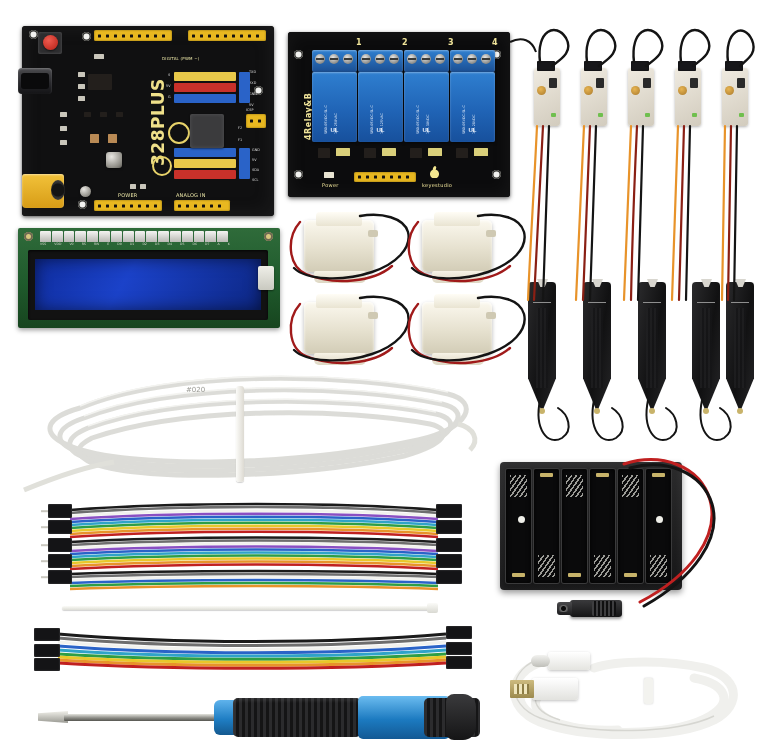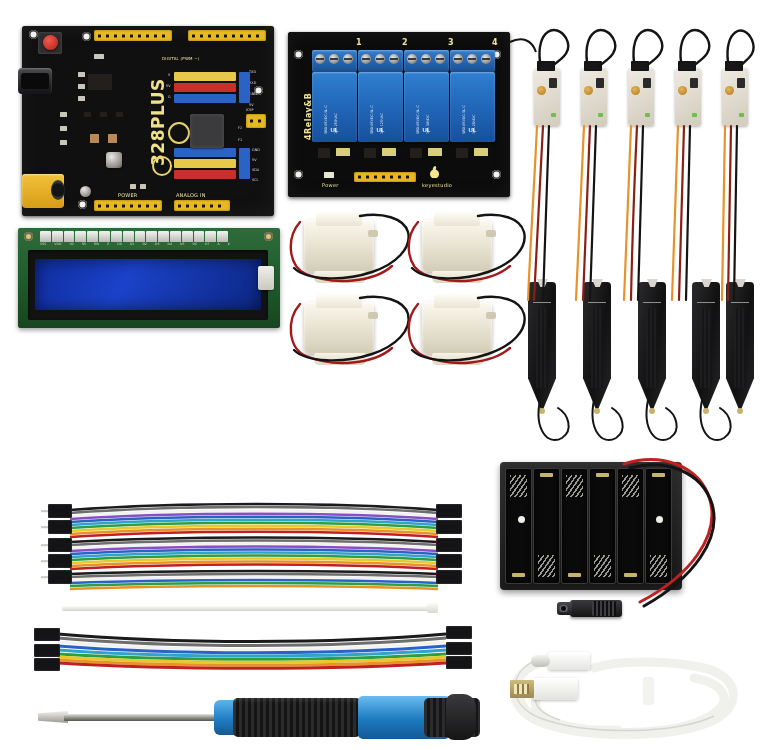--- a/index.html
+++ b/index.html
@@ -543,20 +543,41 @@
       <div class="tip"></div>
   </div>
   <div class="it probe" style="left:726px;top:282px;">
     <div class="blade"></div>
       <div class="line"></div>
       <div class="groove"></div>
       <div class="clamp"></div>
       <div class="tip"></div>
   </div>
 
+  <div class="it" id="tubing">
+    <svg width="470" height="128" viewBox="0 0 470 128">
+      <g fill="none" stroke="#dbdbd6" stroke-width="5" opacity="0.95">
+        <path d="M62 42 C 150 4, 330 6, 430 28 C 462 36, 452 62, 400 74 C 280 100, 110 104, 52 80 C 22 68, 26 52, 62 42 Z"></path>
+        <path d="M66 52 C 156 16, 332 18, 424 38 C 452 44, 444 66, 396 78 C 282 104, 116 108, 60 86 C 34 76, 36 62, 66 52 Z"></path>
+        <path d="M70 62 C 162 28, 330 30, 418 48 C 444 54, 436 72, 390 84 C 282 108, 122 112, 68 92 C 46 84, 46 72, 70 62 Z"></path>
+        <path d="M74 72 C 168 40, 328 42, 412 58 C 436 64, 428 78, 386 90 C 284 112, 128 116, 76 98 C 58 90, 54 82, 74 72 Z"></path>
+      </g>
+      <g fill="none" stroke="#f6f6f3" stroke-width="1.6" opacity="0.9">
+        <path d="M62 40 C 150 2, 330 4, 430 26"></path>
+        <path d="M66 50 C 156 14, 332 16, 424 36"></path>
+        <path d="M70 60 C 162 26, 330 28, 418 46"></path>
+      </g>
+      <path d="M6 124 C 40 110, 70 100, 96 96" stroke="#e0e0da" stroke-width="5" fill="none"></path>
+      <path d="M440 58 C 456 62, 462 74, 452 84" stroke="#e0e0da" stroke-width="5" fill="none"></path>
+      <text x="168" y="26" font-size="7" fill="#9a9a94" font-family="DejaVu Sans, sans-serif">#020</text>
+      <text x="196" y="136" font-size="7" fill="#a8a8a2" font-family="DejaVu Sans, sans-serif">#020</text>
+    </svg>
+    <div class="tie" style="left:218px;top:20px;width:8px;height:96px;
+         background:linear-gradient(90deg,#fbfbf8,#dddad2);border-radius:3px;"></div>
+  </div>
 
   <div class="it ribbon" style="left:18px;top:500px;width:472px;height:92px;">
     <svg width="472" height="92" viewBox="0 0 472 92">
       <g stroke-width="2.6" fill="none">
         <path d="M52 10 C 160 2, 320 2, 420 10" stroke="#1b1b1b"></path>
         <path d="M52 13 C 160 5, 320 5, 420 13" stroke="#6e6e6e"></path>
         <path d="M52 16 C 160 9, 320 9, 420 16" stroke="#f2f2ee"></path>
         <path d="M52 19 C 160 12, 320 12, 420 19" stroke="#8a4fc2"></path>
         <path d="M52 22 C 160 15, 320 15, 420 22" stroke="#2a63c8"></path>
         <path d="M52 25 C 160 18, 320 18, 420 25" stroke="#2fa3c8"></path>

